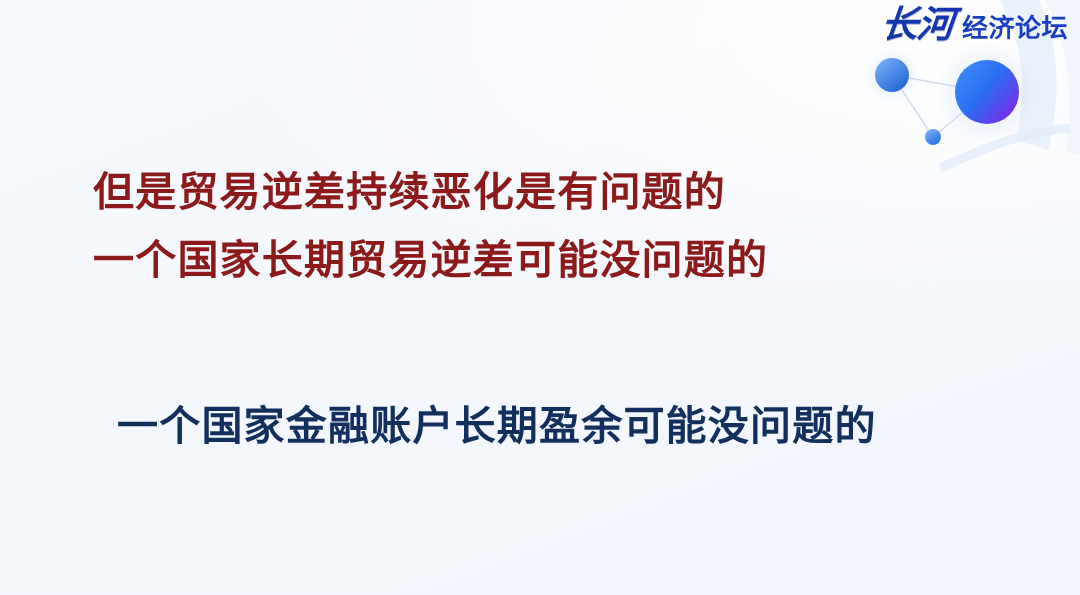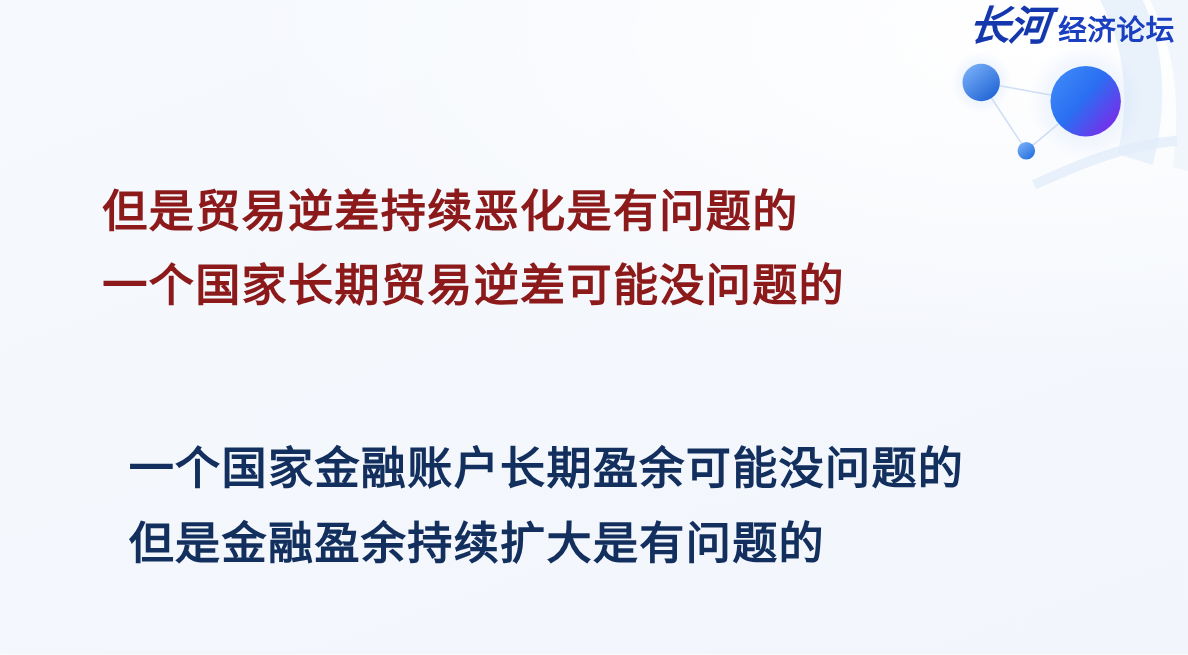--- a/index.html
+++ b/index.html
@@ -139,18 +139,17 @@
 
   <div class="content">
 
     <div class="stanza stanza-red">
       <div class="line">但是贸易逆差持续恶化是有问题的</div>
       <div class="line">一个国家长期贸易逆差可能没问题的</div>
     </div>
 
     <div class="stanza stanza-blue">
       <div class="line">一个国家金融账户长期盈余可能没问题的</div>
-      <div class="line">但是金融盈余持续扩大是有问题的</div>
     </div>
 
   </div>
 
 </div>
 
 </body></html>

